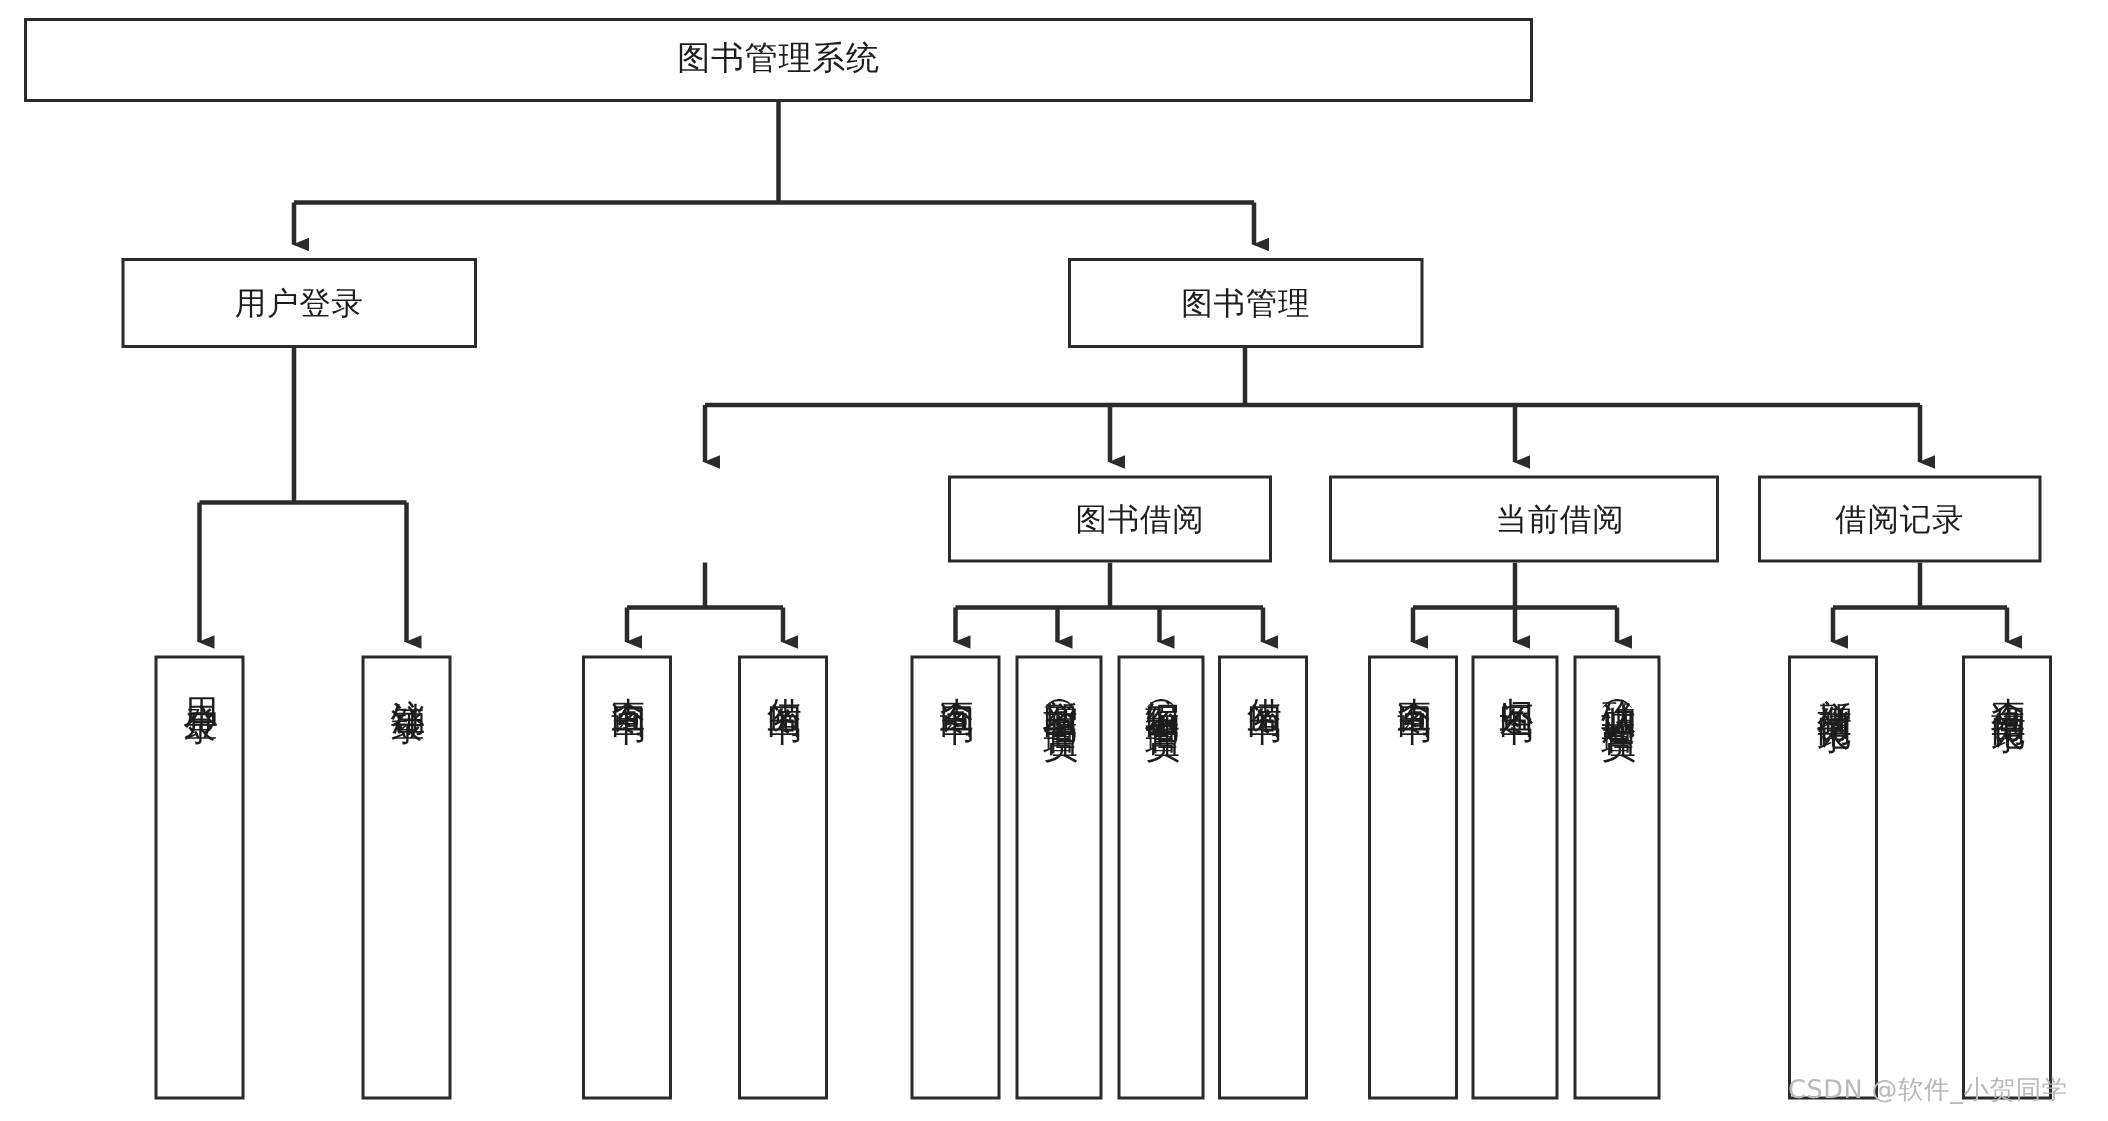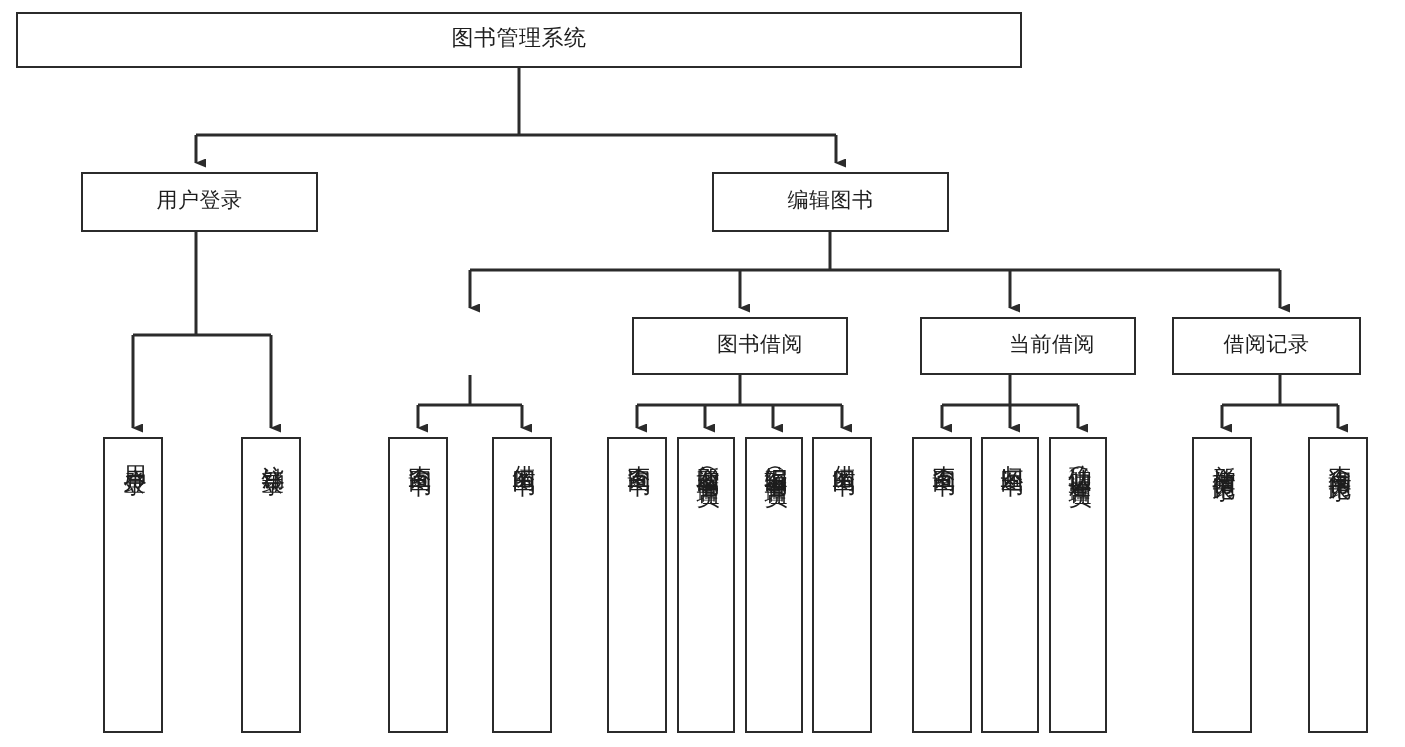--- a/index.html
+++ b/index.html
@@ -34,21 +34,20 @@
     display: flex;
     align-items: center;
     justify-content: center;
     color: #1d1d1d;
   }
   .node-label {
     display: block;
     text-align: right;
     line-height: 1.18;
     letter-spacing: 0.5px;
-    font-family: Liberation Mono, monospace;
   }
   .node.horizontal .node-label {
     font-size: 21px;
     writing-mode: horizontal-tb;
   }
   .node.root .node-label {
     font-size: 22px;
   }
   .node.vertical {
     align-items: flex-start;
@@ -128,27 +127,27 @@
   </svg>
 
   <div class="node horizontal root" style="left:16px; top:12px; width:1006px; height:56px;">
     <span class="node-label">图书管理系统</span>
   </div>
 
   <div class="node horizontal" style="left:81px; top:172px; width:237px; height:60px;">
     <span class="node-label">用户登录</span>
   </div>
   <div class="node horizontal" style="left:712px; top:172px; width:237px; height:60px;">
-    <span class="node-label">编辑图书</span>
+    <span class="node-label">图书管理</span>
   </div>
 
   <div class="node horizontal" style="left:632px; top:317px; width:216px; height:58px;padding-left:40px;">
     <span class="node-label">图书借阅</span>
   </div>
-  <div class="node horizontal" style="left:920px; top:317px; width:216px; height:58px;padding-left:48px;">
+  <div class="node horizontal" style="left:886px; top:317px; width:260px; height:58px;padding-left:48px;">
     <span class="node-label">当前借阅</span>
   </div>
   <div class="node horizontal" style="left:1172px; top:317px; width:189px; height:58px;">
     <span class="node-label">借阅记录</span>
   </div>
 
   <div class="node vertical" style="left:103px; top:437px; width:60px; height:296px;">
     <span class="node-label">用户登录</span>
   </div>
   <div class="node vertical" style="left:241px; top:437px; width:60px; height:296px;">
@@ -185,14 +184,15 @@
     <span class="node-label">确认归还（管理员）</span>
   </div>
 
   <div class="node vertical" style="left:1192px; top:437px; width:60px; height:296px;">
     <span class="node-label">新增借阅记录</span>
   </div>
   <div class="node vertical" style="left:1308px; top:437px; width:60px; height:296px;">
     <span class="node-label">查询借阅记录</span>
   </div>
 
+  <div class="watermark" style="left:1192px; top:715px;">CSDN @软件_小贺同学</div>
 
 </div>
 
 </body></html>

